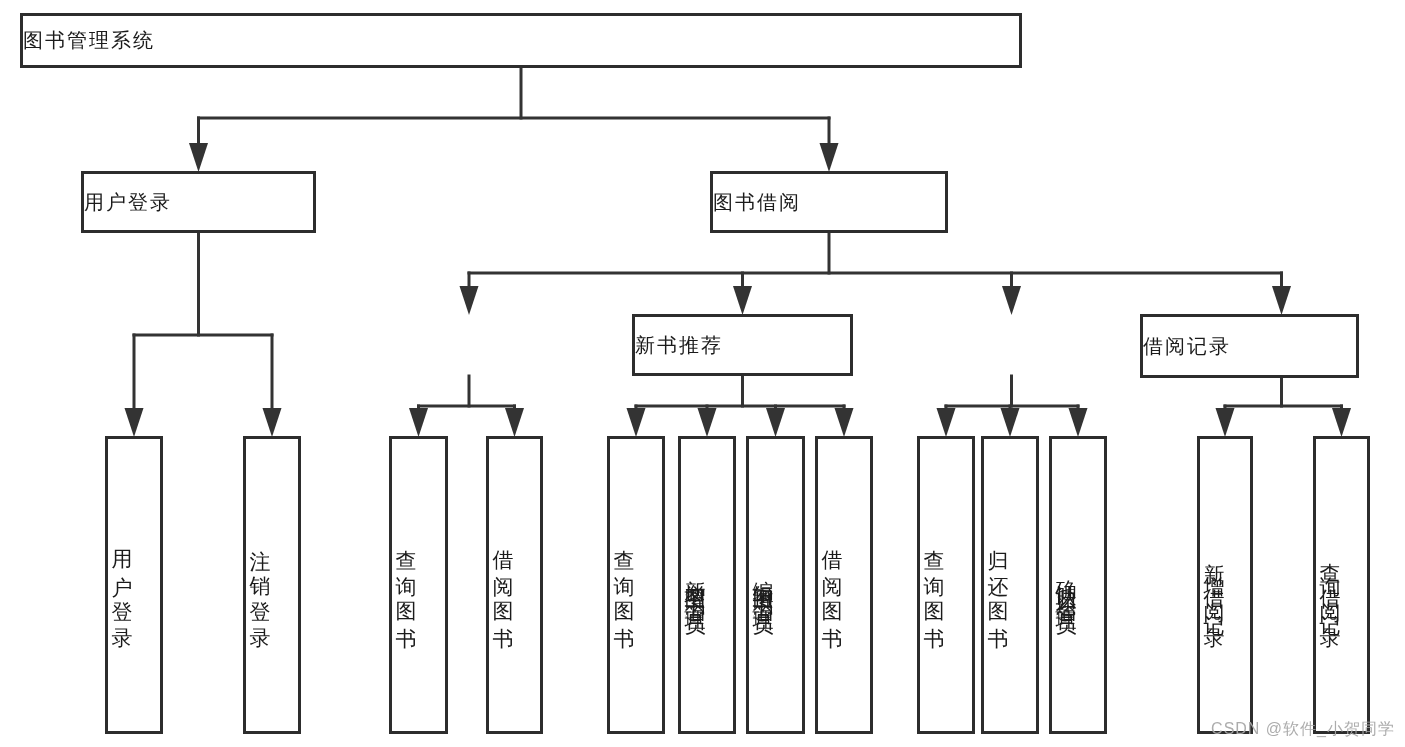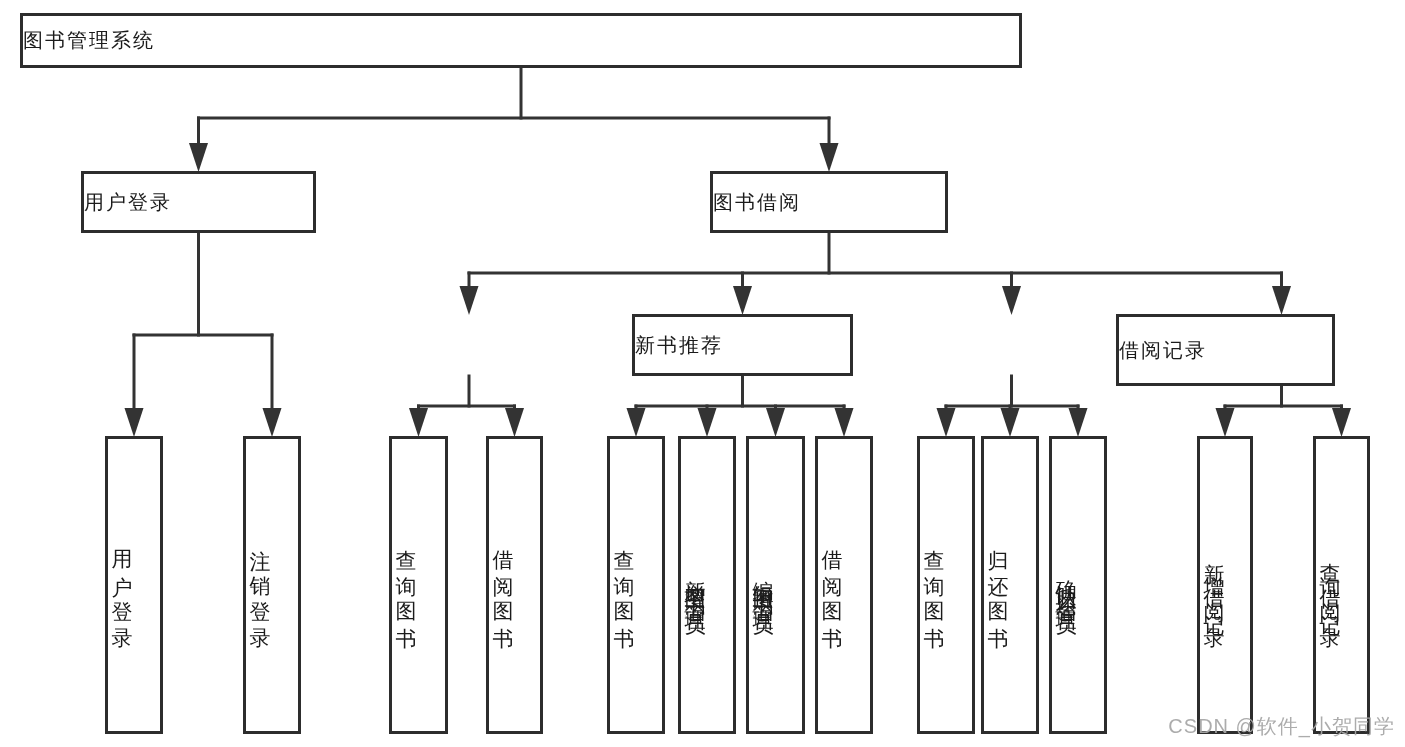--- a/index.html
+++ b/index.html
@@ -31,21 +31,21 @@
     text-orientation:mixed;
     font-size:21px;
     letter-spacing:6px;
   }
   .node.v-loose  .label { letter-spacing:26px; text-indent:0; }
   .node.v-medium .label { letter-spacing:13px; }
   .node.v-tight  .label { letter-spacing:5px; }
   #watermark {
     position:absolute;
     right:10px; bottom:7px;
-    font-size:20px;
+    font-size:16px;
     color:rgba(168,168,168,0.95);
     letter-spacing:1px;
     z-index:5;
     white-space:nowrap;
   }
 </style>
 </head>
 <body>
 
 <div id="canvas">
@@ -109,21 +109,21 @@
     </div>
     <div class="node" style="left: 81px; top: 171px; width: 235px; height: 62px;">
       <span class="label">用户登录</span>
     </div>
     <div class="node" style="left: 710px; top: 171px; width: 238px; height: 62px;">
       <span class="label">图书借阅</span>
     </div>
     <div class="node" style="left: 632px; top: 314px; width: 221px; height: 62px;">
       <span class="label">新书推荐</span>
     </div>
-    <div class="node" style="left: 1116px; top: 314px; width: 219px; height: 72px;">
+    <div class="node" style="left: 1140px; top: 314px; width: 219px; height: 64px;">
       <span class="label">借阅记录</span>
     </div>
     <div class="node vertical v-loose" style="left: 105px; top: 436px; width: 58px; height: 298px;">
       <span class="label">用户登录</span>
     </div>
     <div class="node vertical v-loose" style="left: 243px; top: 436px; width: 58px; height: 298px;">
       <span class="label">注销登录</span>
     </div>
     <div class="node vertical v-loose" style="left: 389px; top: 436px; width: 59px; height: 298px;">
       <span class="label">查询图书</span>

